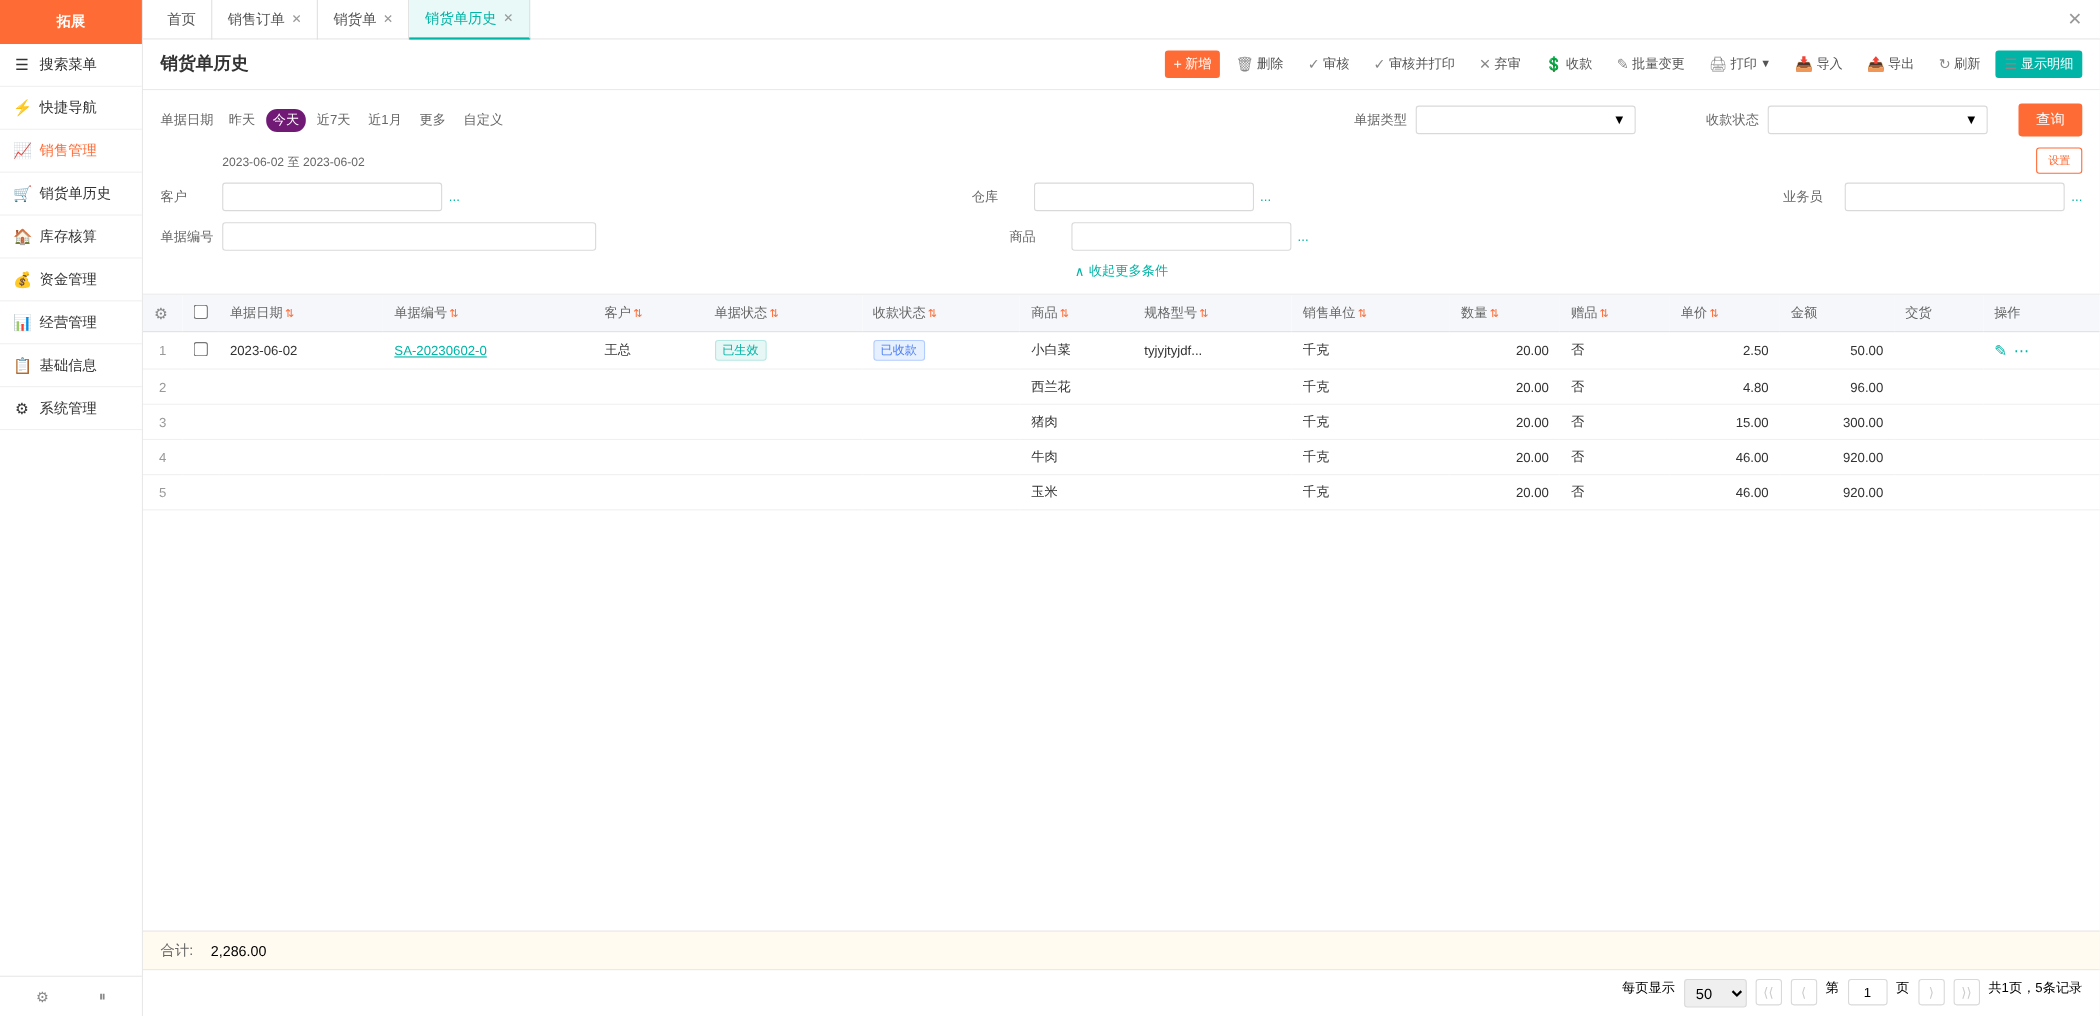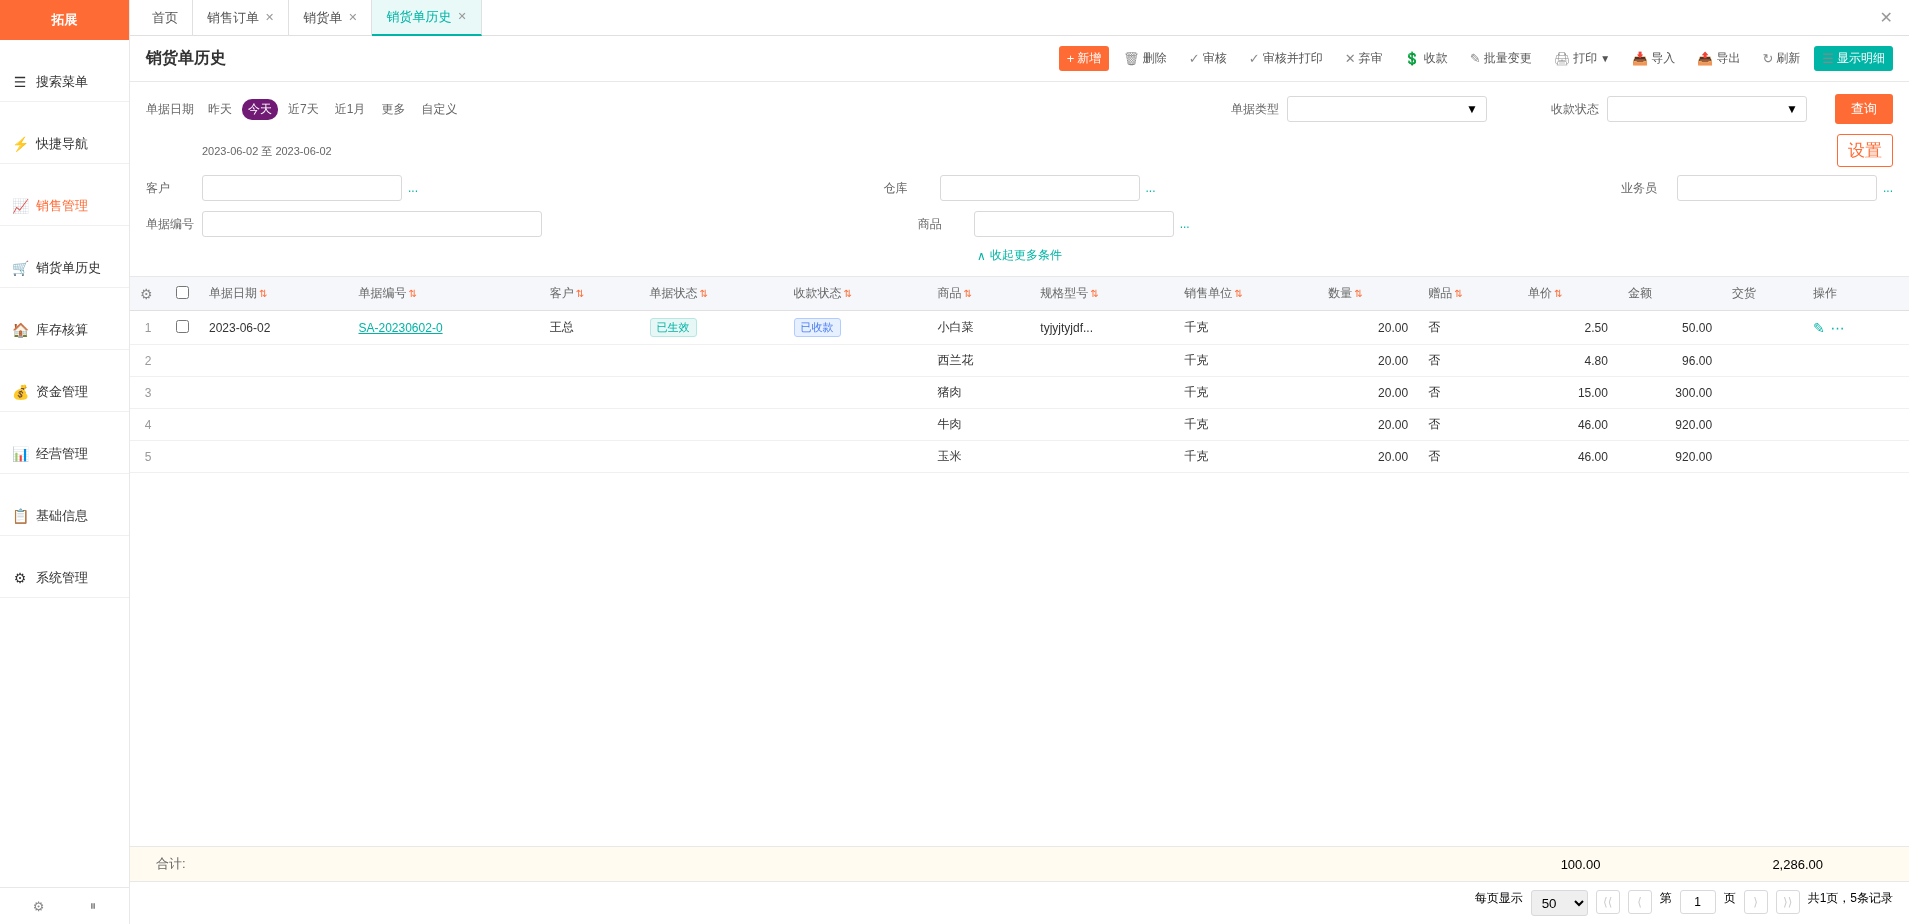--- a/index.html
+++ b/index.html
@@ -6,21 +6,20 @@
     body { font-family: "Microsoft YaHei", Arial, sans-serif; font-size: 13px; background: #f5f5f5; display: flex; height: 924px; overflow: hidden; }
 
     
     .sidebar {
       width: 130px;
       background: #fff;
       border-right: 1px solid #e8e8e8;
       display: flex;
       flex-direction: column;
       flex-shrink: 0;
-      gap: 23px;
     }
     .sidebar-logo {
       height: 40px;
       background: #ff6b35;
       display: flex;
       align-items: center;
       justify-content: center;
       color: #fff;
       font-size: 13px;
       font-weight: bold;
@@ -273,26 +272,25 @@
       color: #00b4a6;
       cursor: pointer;
       margin-right: 6px;
       font-size: 14px;
     }
 
     
     .table-footer {
       background: #fffbf0;
       border-top: 1px solid #e8e8e8;
-      padding: 8px 26px;
+      padding: 8px 16px;
       display: flex;
       align-items: center;
       font-size: 13px;
       flex-shrink: 0;
-      gap: 12px;
     }
     .footer-label { color: #666; margin-right: 16px; }
 
     
     .pagination {
       display: flex;
       justify-content: flex-end;
       padding: 8px 16px;
       background: #fff;
       border-top: 1px solid #e8e8e8;
@@ -328,21 +326,21 @@
       font-size: 12px;
     }
 
     
     .settings-btn {
       border: 1px solid #ff6b35;
       color: #ff6b35;
       background: #fff;
       border-radius: 3px;
       padding: 4px 10px;
-      font-size: 17px;
+      font-size: 10px;
       cursor: pointer;
       text-align: center;
     }
 
     .query-btn {
       background: #ff6b35;
       color: #fff;
       border: none;
       border-radius: 3px;
       padding: 5px 16px;
@@ -676,21 +674,20 @@
     <td style="text-align:right;">920.00</td>
     <td></td>
     <td></td>
   </tr>
           </tbody>
       </table>
     </div>
 
     <div class="table-footer">
       <span class="footer-label">合计:</span>
-      <span style="flex:1;text-align:right;padding-right:160px;">100.00</span>
       <span style="text-align:left;padding-right:60px;">2,286.00</span>
     </div>
 
     <div class="pagination">
       <span>每页显示</span>
       <select class="page-size-select">
         <option>50</option>
         <option>10</option>
         <option>20</option>
         <option>100</option>

